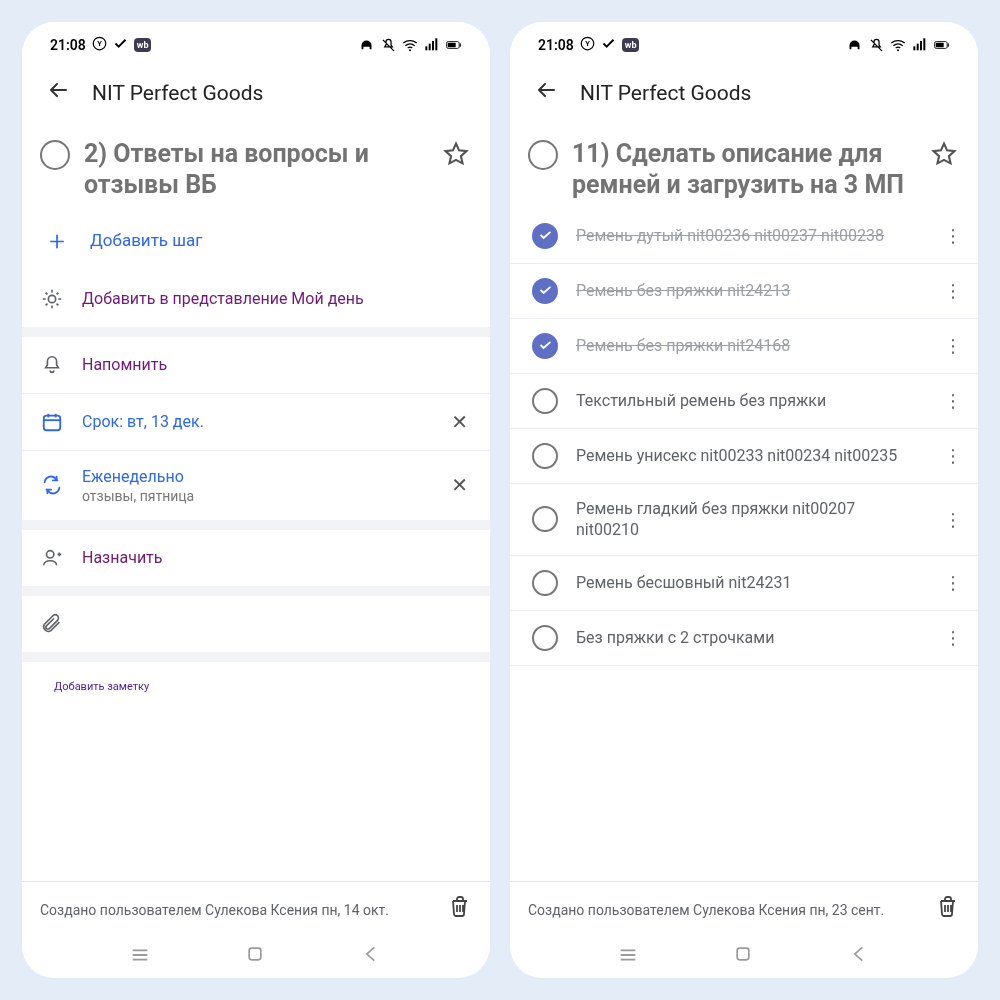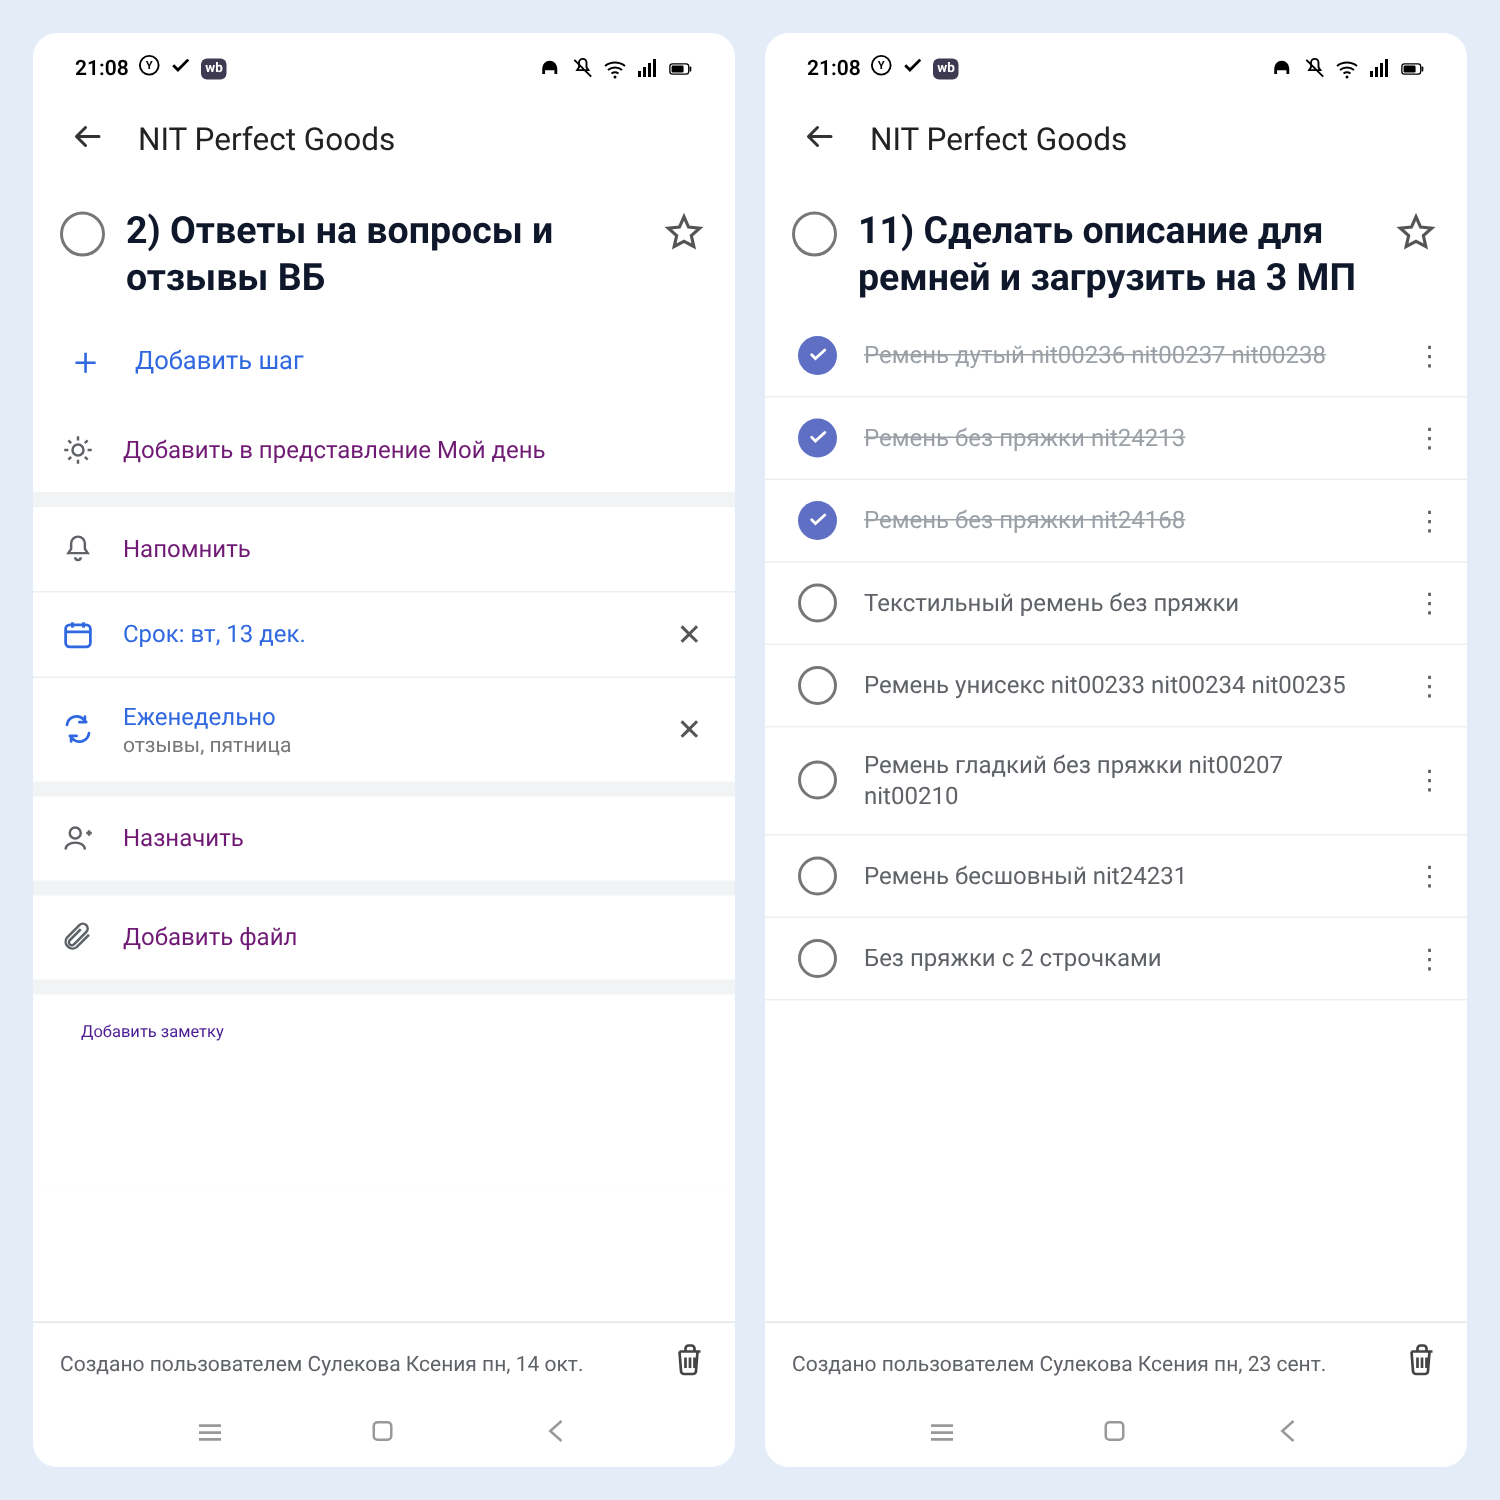--- a/index.html
+++ b/index.html
@@ -10,21 +10,21 @@
     height: 1000px;
     display: flex;
     gap: 20px;
     padding: 22px;
     justify-content: center;
   }
   .phone {
     width: 552px;
     height: 956px;
     background: #fff;
-    border-radius: 16px;
+    border-radius: 32px;
     overflow: hidden;
     display: flex;
     flex-direction: column;
     position: relative;
   }
   .statusbar {
     display: flex;
     justify-content: space-between;
     align-items: center;
     padding: 14px 28px 6px;
@@ -48,21 +48,21 @@
     padding: 20px 20px 8px 18px;
     gap: 14px;
   }
   .radio-lg {
     width: 30px; height: 30px; border: 2.5px solid #777; border-radius: 50%; flex-shrink: 0; margin-top: 2px;
   }
   .task-title {
     flex: 1;
     font-size: 25px;
     font-weight: 700;
-    color: #0f172a;
+    color: #737373;
     line-height: 1.25;
   }
   .star {
     width: 28px; height: 28px; flex-shrink: 0; margin-top: 2px;
   }
   .add-step {
     display: flex;
     align-items: center;
     gap: 20px;
     padding: 18px 22px;
@@ -284,21 +284,20 @@
         </div>
       </div>
 
       <div class="card">
         <div class="row">
           <span class="icon">
             <svg viewBox="0 0 24 24" width="22" height="22">
                 <path d="M20 10l-9 9a5 5 0 01-7-7l9-9a3.5 3.5 0 015 5l-9 9a2 2 0 01-3-3l8-8" fill="none" stroke="#5f6368" stroke-width="1.8"></path>
               </svg>
           </span>
-          <div class="text">Добавить файл</div>
         </div>
       </div>
 
       <div class="note">Добавить заметку</div>
     </div>
   </div>
 
   <div class="footer">
     <span>Создано пользователем Сулекова Ксения пн, 14 окт.</span>
     <span class="trash">

